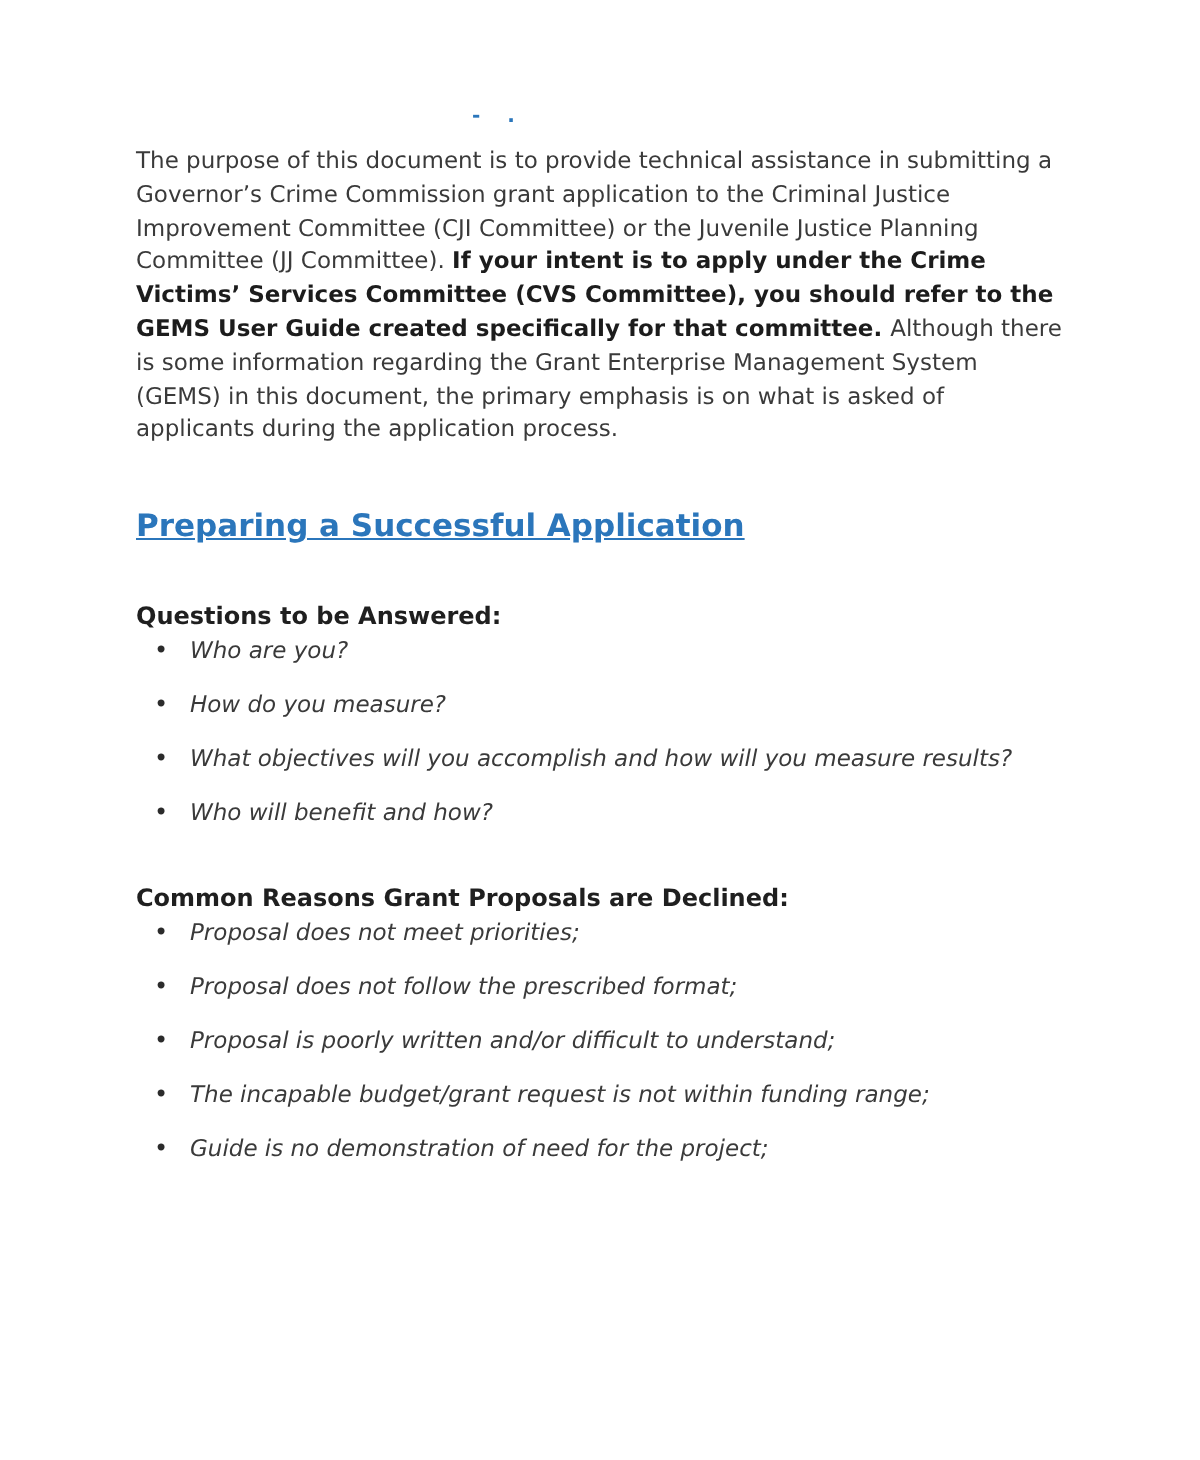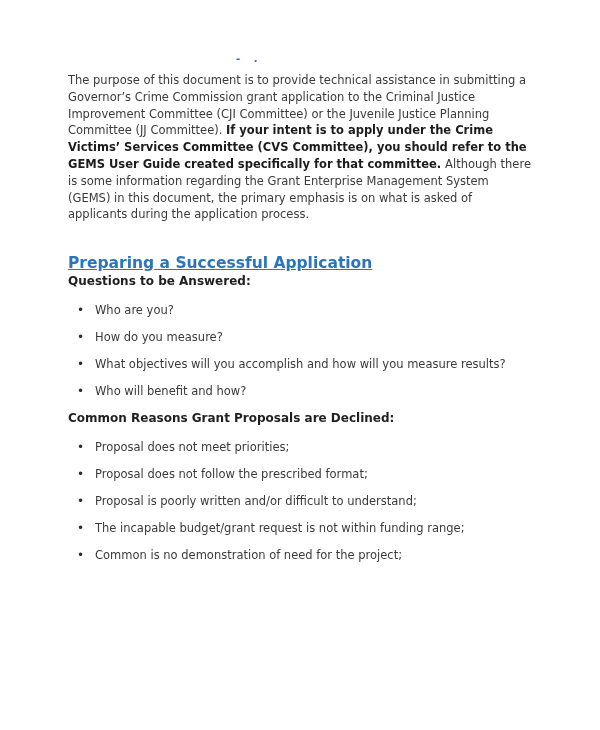--- a/index.html
+++ b/index.html
@@ -34,28 +34,30 @@
   }
   .doc-heading {
     margin-top: 30px;
     color: #2b76bb;
     font-size: 15.5px;
     font-weight: bold;
     line-height: 20px;
     text-decoration: underline;
   }
   .section-title {
+    margin-top: 27px;
     font-size: 12px;
     font-weight: bold;
     color: #1f1f1f;
     line-height: 16px;
   }
   ul.bullet-list {
     list-style: none;
-    margin-top: 13px;
+    margin-top: 1px;
+    font-style: italic;
   }
   ul.bullet-list li {
     position: relative;
     padding-left: 27px;
     font-size: 11.5px;
     line-height: 16px;
     margin-bottom: 11px;
     color: #3a3a3a;
   }
   ul.bullet-list li::before {
@@ -87,16 +89,16 @@
     <li>Who will benefit and how?</li>
   </ul>
 
   <h2 class="section-title">Common Reasons Grant Proposals are Declined:</h2>
 
   <ul class="bullet-list">
     <li>Proposal does not meet priorities;</li>
     <li>Proposal does not follow the prescribed format;</li>
     <li>Proposal is poorly written and/or difficult to understand;</li>
     <li>The incapable budget/grant request is not within funding range;</li>
-    <li>Common is no demonstration of need for the project;</li>
+    <li>Guide is no demonstration of need for the project;</li>
   </ul>
 
 </div>
 
 </body></html>

